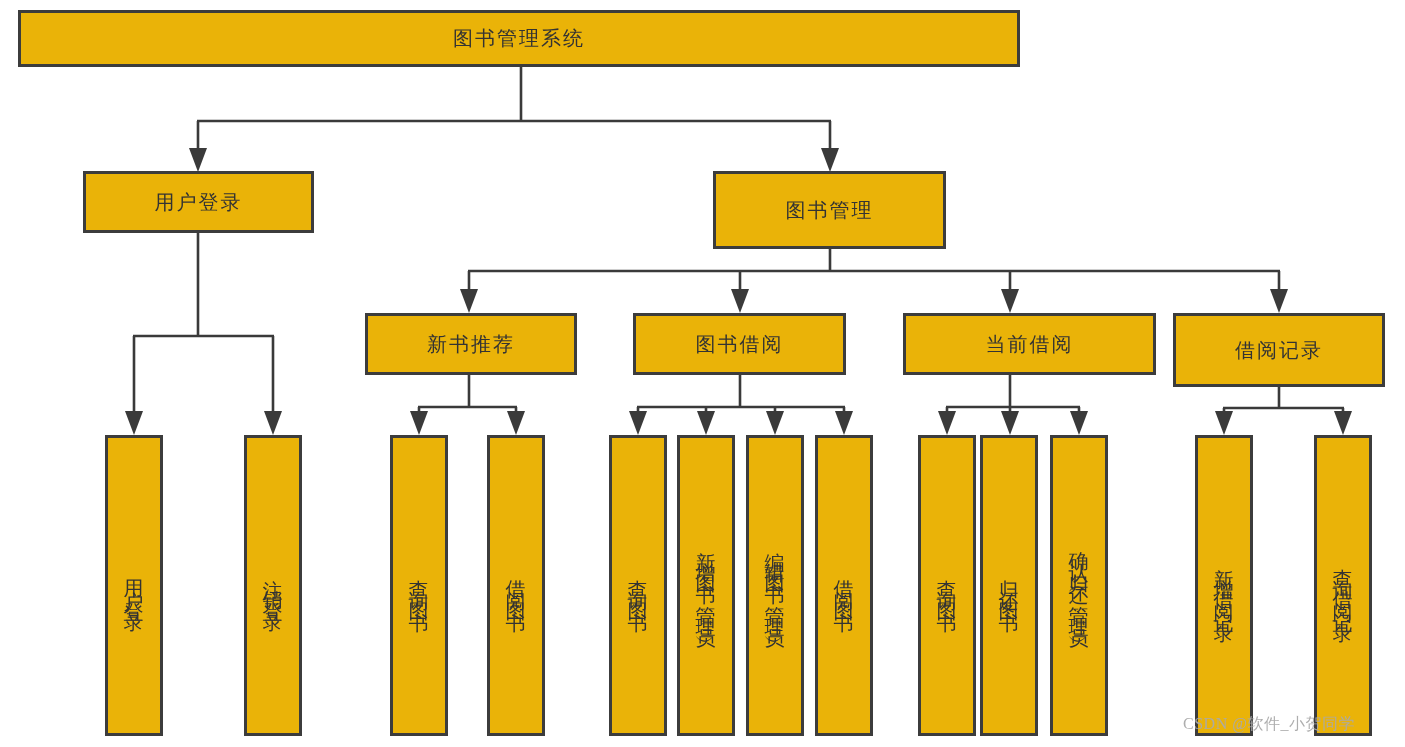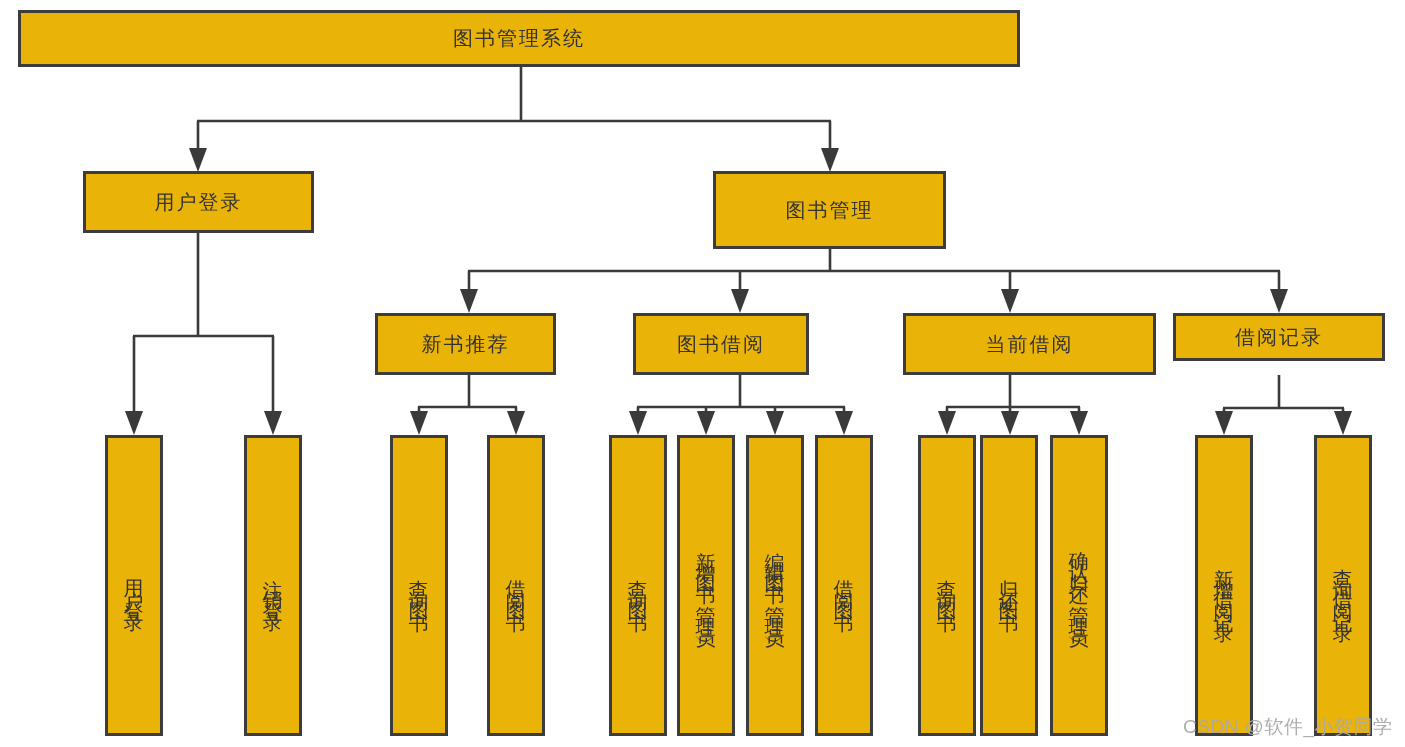--- a/index.html
+++ b/index.html
@@ -18,22 +18,23 @@
   }
   .h-label { font-size:20px; letter-spacing:2px; white-space:nowrap; }
   .leaf { top:435px; width:58px; height:301px; }
   .v-label {
     writing-mode:vertical-rl; text-orientation:mixed;
     font-size:20px; line-height:1; letter-spacing:11px;
     white-space:nowrap;
   }
   .watermark {
     position:absolute; left:1183px; top:714px; z-index:3;
-    font-size:19px; color:rgba(170,170,170,0.95); letter-spacing:0.5px;
+    font-size:16px; color:rgba(170,170,170,0.95); letter-spacing:0.5px;
     white-space:nowrap;
+    font-family:Liberation Serif, serif;
   }
 </style>
 </head>
 <body>
 
 <svg class="connectors" id="connectors" viewBox="0 0 1405 747">
   <g fill="none" stroke="#3a3a3a" stroke-width="2.6">
     <path d="M521 67 V121 M197 121 H831 M198 121 V155 M830 121 V155"></path>
     <path d="M198 233 V336 M133 336 H274 M134 336 V418 M273 336 V418"></path>
     <path d="M830 233 V271 M468 271 H1280 M469 271 V297 M740 271 V297 M1010 271 V297 M1279 271 V297"></path>
@@ -67,30 +68,30 @@
   <span class="h-label">图书管理系统</span>
 </div>
 
 <div class="box" style="left:83px; top:171px; width:231px; height:62px;">
   <span class="h-label">用户登录</span>
 </div>
 <div class="box" style="left:713px; top:171px; width:233px; height:78px;">
   <span class="h-label">图书管理</span>
 </div>
 
-<div class="box" style="left:375px; top:313px; width:181px; height:62px;">
+<div class="box" style="left:365px; top:313px; width:212px; height:62px;">
   <span class="h-label">新书推荐</span>
 </div>
-<div class="box" style="left:633px; top:313px; width:176px; height:62px;">
+<div class="box" style="left:633px; top:313px; width:213px; height:62px;">
   <span class="h-label">图书借阅</span>
 </div>
 <div class="box" style="left:903px; top:313px; width:253px; height:62px;">
   <span class="h-label">当前借阅</span>
 </div>
-<div class="box" style="left:1173px; top:313px; width:212px; height:48px;">
+<div class="box" style="left:1173px; top:313px; width:212px; height:74px;">
   <span class="h-label">借阅记录</span>
 </div>
 
 <div class="box leaf" style="left:105px;">
   <span class="v-label">用户登录</span>
 </div>
 <div class="box leaf" style="left:244px;">
   <span class="v-label">注销登录</span>
 </div>
 

